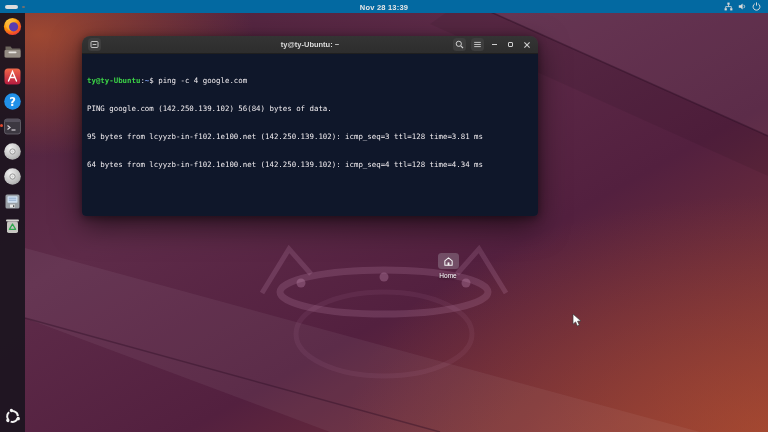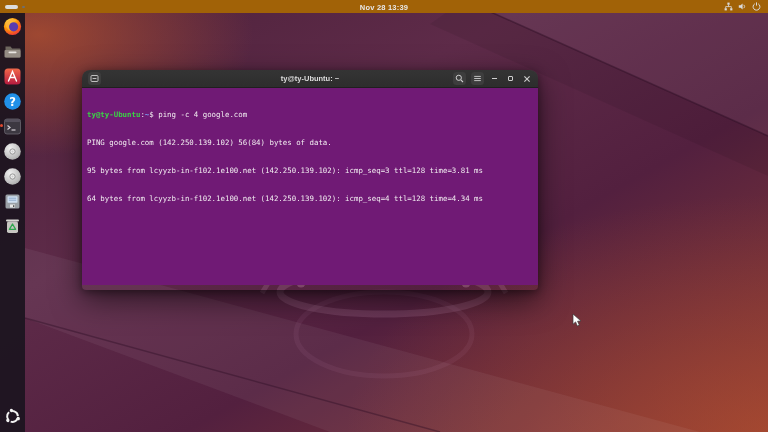--- a/index.html
+++ b/index.html
@@ -4,57 +4,57 @@
 <style>
   * { margin:0; padding:0; box-sizing:border-box; }
   html,body { width:768px; height:432px; overflow:hidden; background:#000; }
   body { position:relative; font-family:"Liberation Sans","DejaVu Sans",sans-serif; }
 
   
   #wallpaper { position:absolute; left:0; top:0; width:768px; height:432px; z-index:0; }
 
   
   .topbar { position:absolute; left:0; top:0; width:768px; height:13px;
-            background:#a16207; z-index:30; display:flex; align-items:center; }
+            background:#0369a1; z-index:30; display:flex; align-items:center; }
   .workspace-pill { position:absolute; left:5px; top:4.5px; width:13px; height:4.5px;
                     background:#dcdcdc; border-radius:3px; }
   .workspace-dot { position:absolute; left:22px; top:5.5px; width:2.5px; height:2.5px;
                    background:#6f6f6f; border-radius:50%; }
   .clock { position:absolute; left:0; right:0; text-align:center; top:2.5px;
            font-size:7.5px; font-weight:bold; color:#e8e8e8; letter-spacing:.2px; }
   .status-cluster { position:absolute; right:7px; top:2px; display:flex; gap:5px; align-items:center; height:9px; }
   .status-cluster svg { display:block; }
 
   
   .dock { position:absolute; left:0; top:13px; width:25px; height:419px;
           background:rgba(28,20,31,0.93); z-index:25; }
   .dock-item { position:absolute; left:3px; width:19px; height:19px; }
   .dock-item svg { display:block; width:19px; height:19px; }
   .running-dot { position:absolute; left:0px; width:3px; height:3px; border-radius:50%;
                  background:#e0492f; }
   .show-apps { position:absolute; left:4px; bottom:7px; width:17px; height:17px; }
 
   
-  .terminal { position:absolute; left:82px; top:36px; width:456px; height:220px; z-index:10;
+  .terminal { position:absolute; left:82px; top:36px; width:456px; height:180px; z-index:10;
               border-radius:8px 8px 4px 4px; box-shadow:0 10px 30px rgba(0,0,0,.55), 0 2px 8px rgba(0,0,0,.4);
-              overflow:hidden;margin-top:34px; }
+              overflow:hidden; }
   .term-header { height:18px; background:linear-gradient(#343434,#2d2d2d);
                  border-bottom:1px solid #1f1f1f; position:relative;
                  display:flex; align-items:center; }
   .term-title { position:absolute; left:0; right:0; text-align:center; font-size:7.5px;
                 font-weight:bold; color:#dcdcdc; pointer-events:none; }
   .hbtn { width:13px; height:13px; background:#3d3d3d; border-radius:3.5px;
           display:flex; align-items:center; justify-content:center; }
   .newtab-btn { margin-left:6px; }
   .hdr-right { position:absolute; right:6px; display:flex; align-items:center; gap:5px; }
   .winctl { width:11px; height:11px; display:flex; align-items:center; justify-content:center; }
   .glyph-min { width:5px; height:1.2px; background:#cfcfcf; }
   .glyph-max { width:5px; height:5px; border:1px solid #cfcfcf; border-radius:1px; }
 
-  .term-body { height:197px; background:#701a75; padding:3px 5px 0 5px;
+  .term-body { height:197px; background:#0f172a; padding:3px 5px 0 5px;
                font-family:"DejaVu Sans Mono","Liberation Mono",monospace;
                font-size:7.4px; line-height:9.4px; color:#f2eef1; white-space:pre; }
   .tline { height:9.4px; }
   .p-user { color:#3bd146; font-weight:bold; }
   .p-path { color:#7b9ff2; font-weight:bold; }
 
   
   .home-icon { position:absolute; left:436px; top:253px; width:24px; z-index:5; text-align:center; }
   .home-btn { width:21px; height:16px; margin:0 auto; background:rgba(190,185,195,0.30);
               border-radius:3.5px; display:flex; align-items:center; justify-content:center; }

